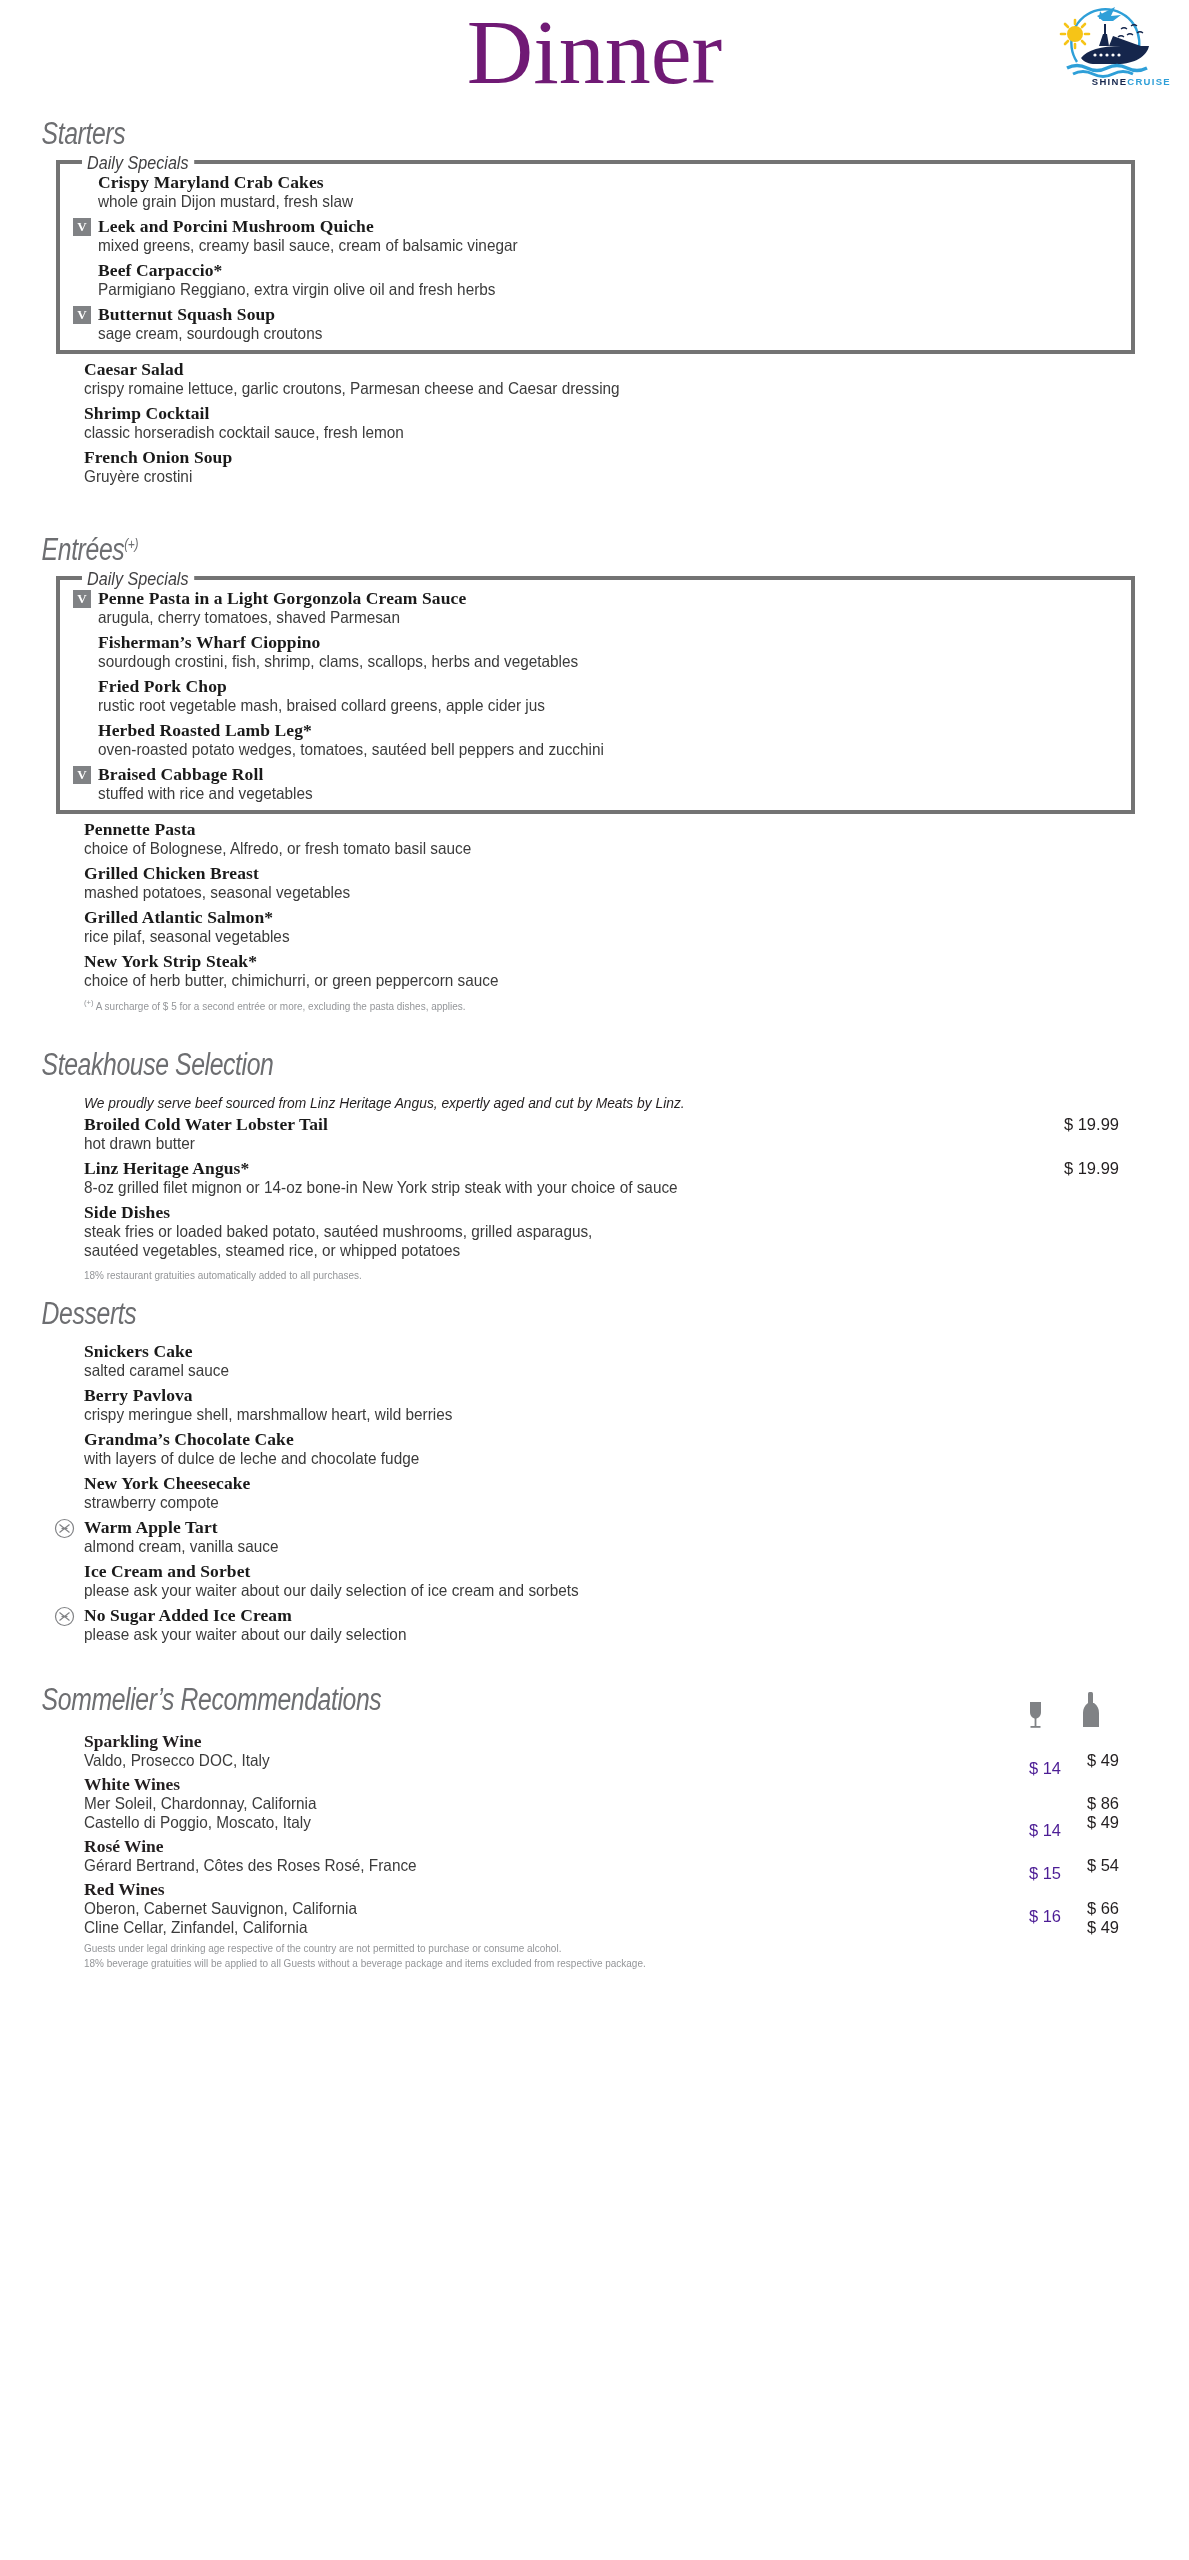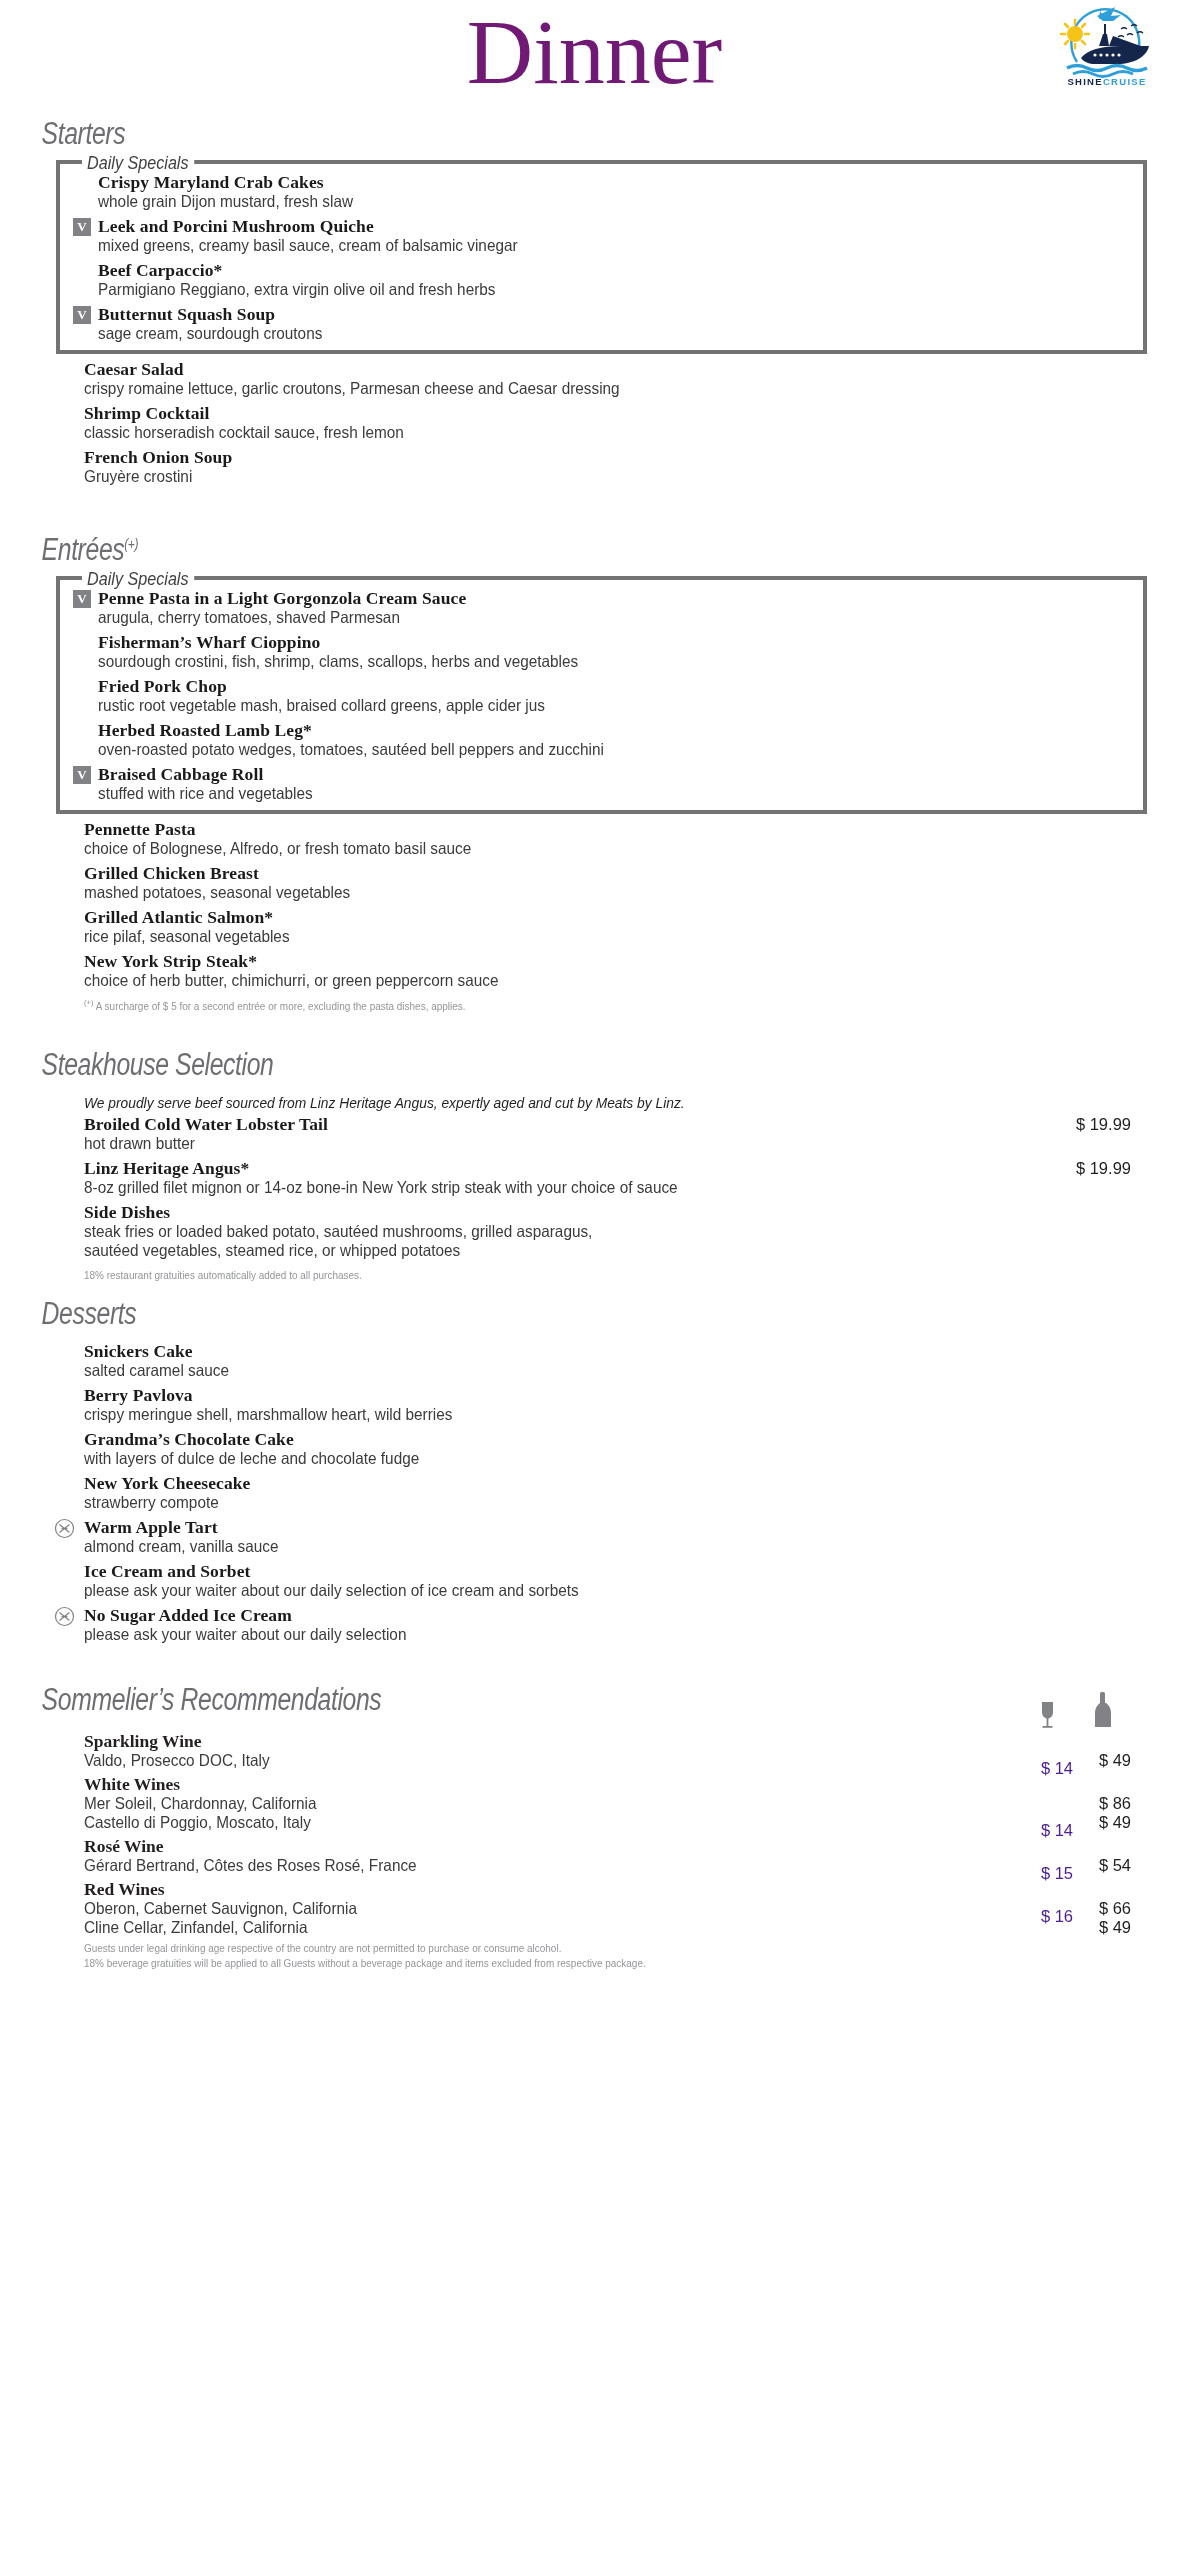--- a/index.html
+++ b/index.html
@@ -36,31 +36,31 @@
     position: absolute;
     right: 18px;
     top: 2px;
     width: 128px;
     height: 86px;
   }
   .logo svg { display:block; }
   .logo-word {
     position: absolute;
     left: 0; right: 0; bottom: 1px;
-    text-align: center;
+    text-align: right;
     font-size: 9.5px;
     font-weight: bold;
     letter-spacing: 1.3px;
     font-family: "Liberation Sans", sans-serif;
   }
   .logo-word .sh { color:#15264c; }
   .logo-word .cr { color:#2e9fd8; }
 
   
-  .content { padding: 0 0 0 0; }
+  .content { padding: 0 12px 0 0; }
   .section { position: relative; }
   .sec-head {
     font-family: "Liberation Sans", sans-serif;
     font-style: italic;
     font-weight: 300;
     font-size: 31px;
     color: #6d6e71;
     letter-spacing: -0.5px;
     transform: scaleX(0.80);
     transform-origin: left center;

